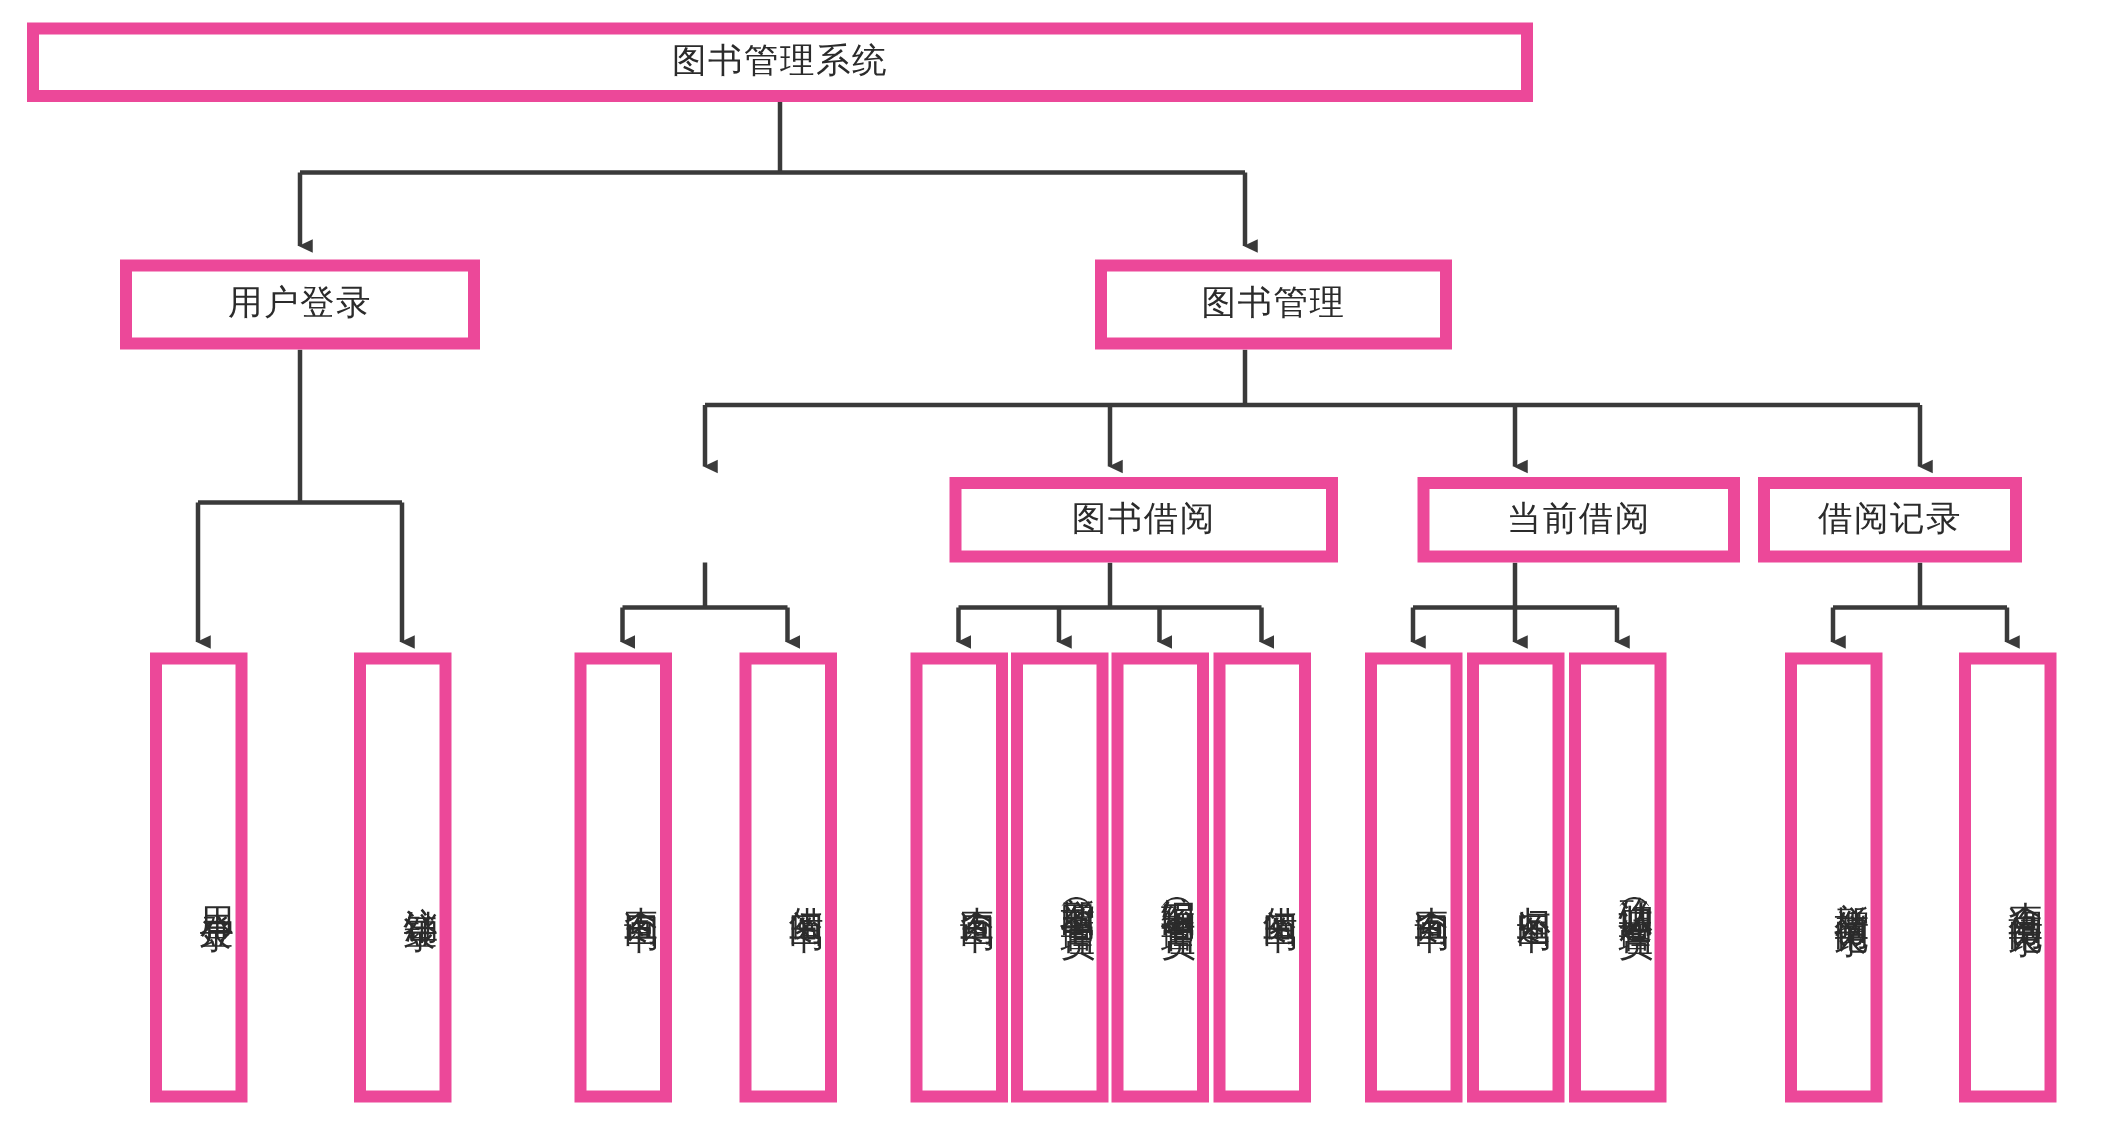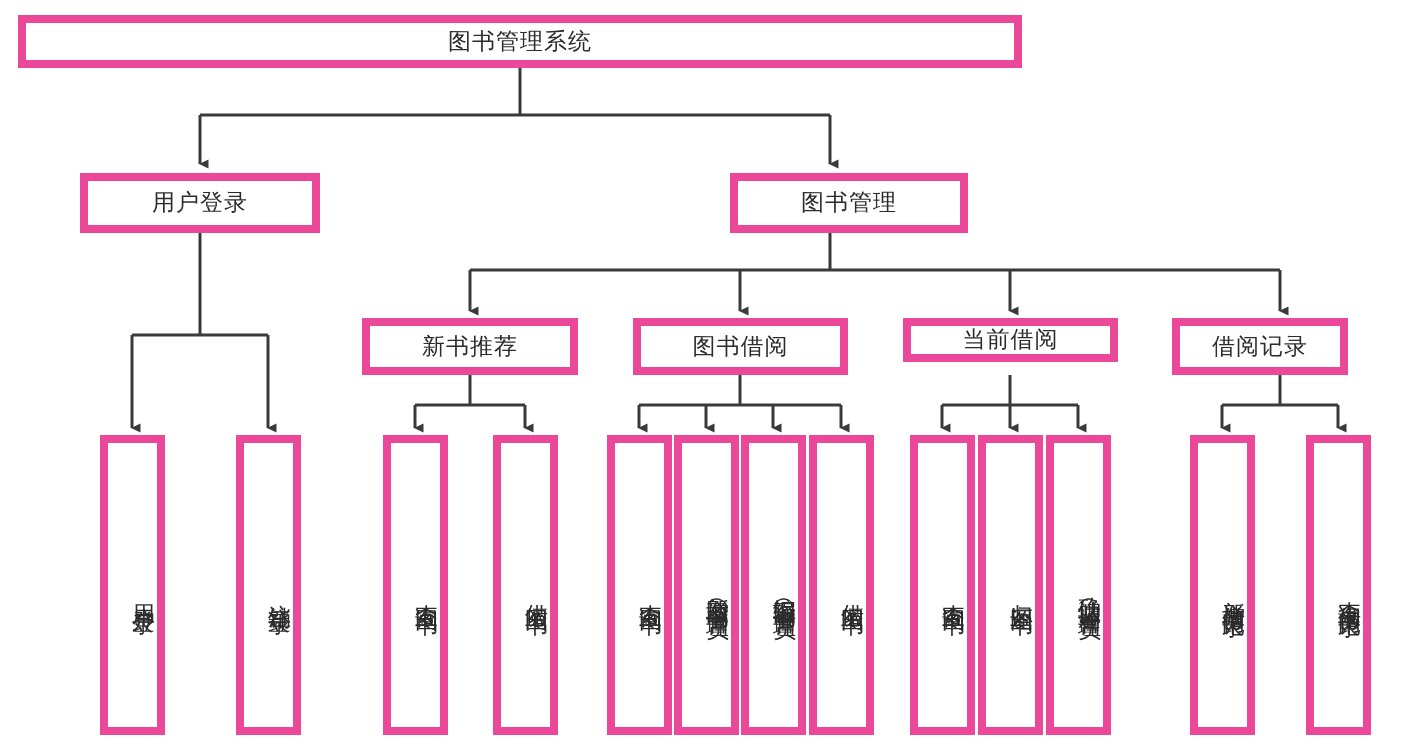--- a/index.html
+++ b/index.html
@@ -125,27 +125,24 @@
     <span>图书管理系统</span>
   </div>
 
   <div class="node horiz" style="left:80px; top:173px; width:240px; height:60px;">
     <span>用户登录</span>
   </div>
   <div class="node horiz" style="left:712px; top:173px; width:238px; height:60px;margin-left:18px;">
     <span>图书管理</span>
   </div>
 
-  <div class="node horiz" style="left:362px; top:318px; width:216px; height:57px;">
-    <span>新书推荐</span>
-  </div>
-  <div class="node horiz" style="left:633px; top:318px; width:215px; height:57px;">
+  <div class="node horiz" style="left:633px; top:318px; width:259px; height:57px;">
     <span>图书借阅</span>
   </div>
-  <div class="node horiz" style="left:903px; top:318px; width:215px; height:44px;">
+  <div class="node horiz" style="left:945px; top:318px; width:215px; height:57px;">
     <span>当前借阅</span>
   </div>
   <div class="node horiz" style="left:1172px; top:318px; width:176px; height:57px;">
     <span>借阅记录</span>
   </div>
 
   <div class="node vert" style="left:100px; top:435px; width:65px; height:300px;">
     <span class="vtext">用户登录</span>
   </div>
   <div class="node vert" style="left:236px; top:435px; width:65px; height:300px;">

